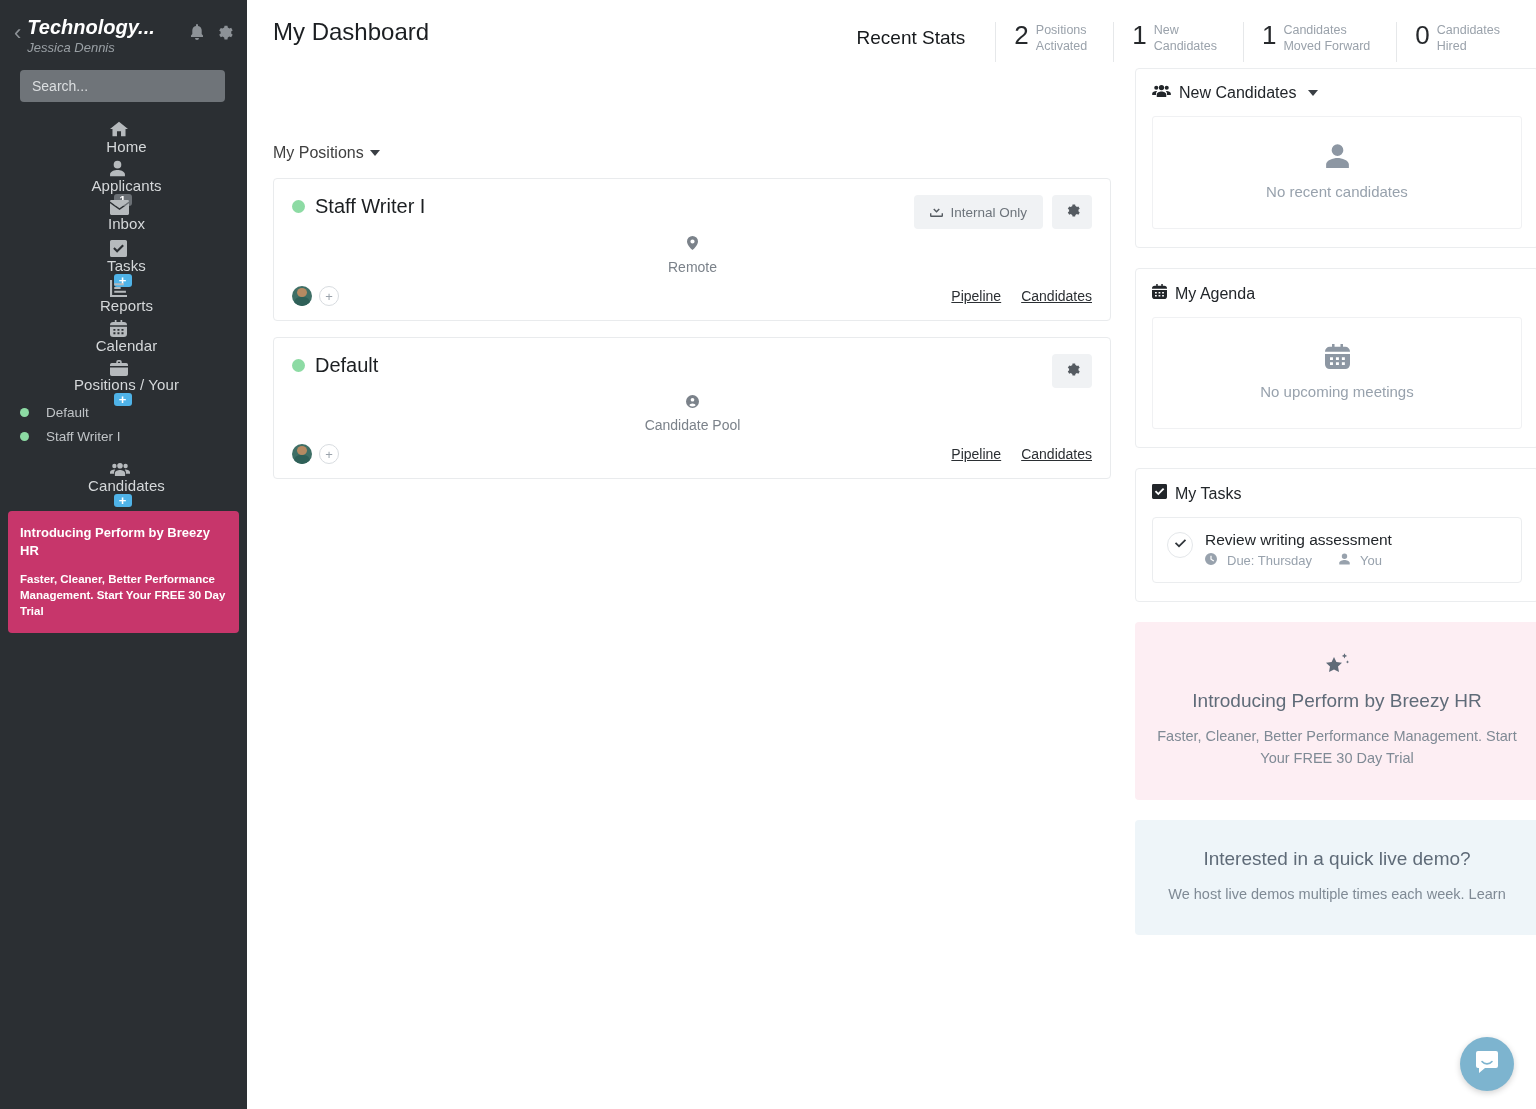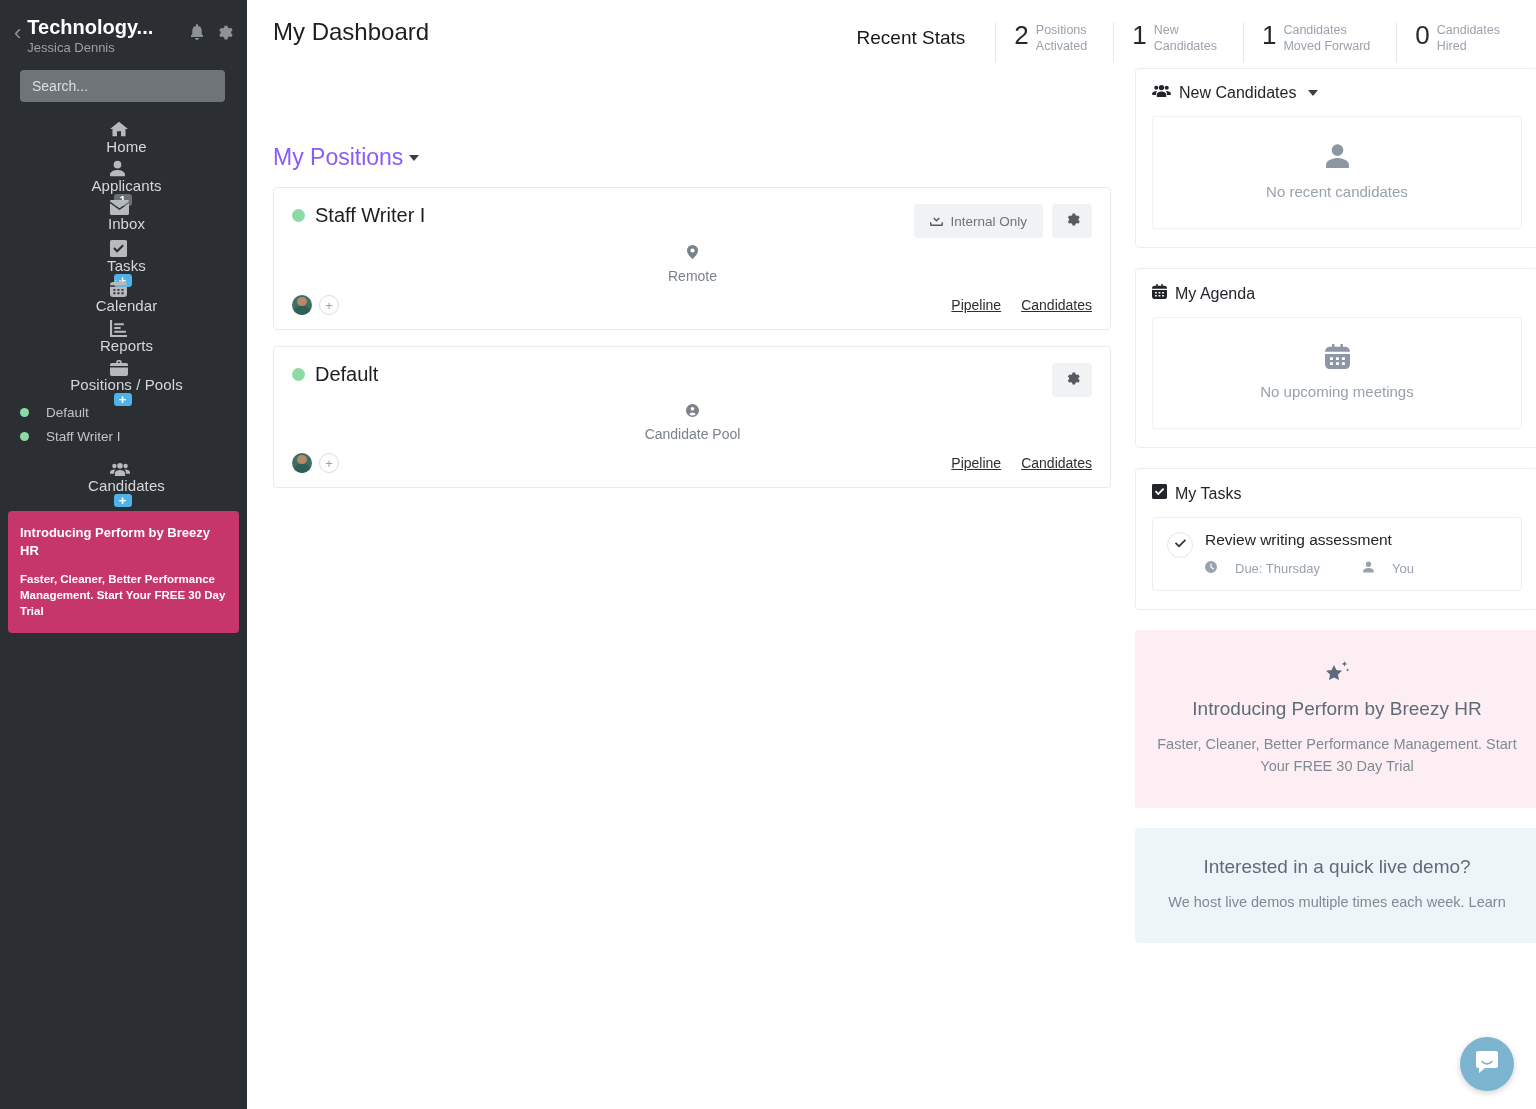--- a/index.html
+++ b/index.html
@@ -22,21 +22,21 @@
   .sb-top {
     display: flex; align-items: flex-start;
     padding: 14px 14px 0 14px;
     height: 62px;
   }
   .sb-back {
     color: #8d9297; font-size: 22px; line-height: 1;
     margin-top: 8px; margin-right: 6px; cursor: pointer;
     font-weight: 300;
   }
-  .sb-org { flex: 1; min-width: 0; padding-top: 2px; }
+  .sb-org { flex: 1; min-width: 0; padding-top: 2px; font-style: italic; }
   .sb-org-name {
     font-size: 20px; font-weight: bold; color: #ffffff;
     line-height: 1.15; white-space: nowrap; overflow: hidden;
   }
   .sb-org-user {
     font-size: 13px; color: #9aa0a5; margin-top: 1px;
   }
   .sb-top-icons { display: flex; gap: 11px; padding-top: 10px; }
   .sb-top-icons svg { fill: #8d9297; cursor: pointer; }
 
@@ -147,21 +147,21 @@
     white-space: nowrap; padding-top: 1px;
   }
 
   .content {
     display: flex; padding: 0 18px 0 26px; gap: 0;
   }
   .col-left { width: 838px; flex-shrink: 0; }
   .col-right { width: 404px; margin-left: 24px; flex-shrink: 0; }
 
   .section-head {
-    font-size: 23px; color: #8b5cf6;
+    font-size: 16px; color: #404040;
     margin: 76px 0 16px 0;
     display: inline-flex; align-items: center; cursor: pointer;
   }
   .caret {
     width: 0; height: 0; margin-left: 6px;
     border-left: 5px solid transparent;
     border-right: 5px solid transparent;
     border-top: 6px solid #3a3f44;
   }
 
@@ -268,22 +268,22 @@
   }
   .task-check {
     width: 26px; height: 26px; border-radius: 50%;
     border: 1px solid #e4e7ea;
     display: flex; align-items: center; justify-content: center;
     flex-shrink: 0; margin-top: 1px;
   }
   .task-check svg { fill: #31363b; }
   .task-title { font-size: 15.5px; color: #22262a; margin-top: 47px; }
   .task-meta {
-    display: flex; align-items: center; gap: 18px;
-    margin-top: 12px;
+    display: flex; align-items: center; gap: 10px;
+    margin-top: 4px;
     font-size: 13px; color: #98a2ad;
   }
   .task-meta svg { fill: #98a2ad; flex-shrink: 0; }
   .task-meta .sep { width: 7px; }
 
   .promo-card {
     background: #fdeef3;
     border-radius: 4px;
     padding: 28px 22px 30px 22px;
     text-align: center;
@@ -384,43 +384,43 @@
             <path d="M14.5 0h-13A1.5 1.5 0 0 0 0 1.5v13A1.5 1.5 0 0 0 1.5 16h13a1.5 1.5 0 0 0 1.5-1.5v-13A1.5 1.5 0 0 0 14.5 0zm-7.8 12L3 8.3l1.4-1.4 2.3 2.3 5-5L13.1 5.6z"></path>
           </svg>
       </span>
       <span class="sb-label">Tasks</span>
       <span class="sb-plus">+</span>
     </div>
 
     <div class="sb-item">
       <span class="sb-ico">
         <svg width="17" height="17" viewBox="0 0 16 16">
-            <path d="M4.5 0v1.8H3A3 3 0 0 0 0 4.8V5h16v-.2a3 3 0 0 0-3-3h-1.5V0h-1.6v1.8H6.1V0zM0 6.4V13a3 3 0 0 0 3 3h10a3 3 0 0 0 3-3V6.4zm3.2 2h1.9v1.8H3.2zm3.8 0h1.9v1.8H7zm3.8 0h1.9v1.8h-1.9zM3.2 11.6h1.9v1.8H3.2zm3.8 0h1.9v1.8H7zm3.8 0h1.9v1.8h-1.9z"></path>
-          </svg>
-      </span>
-      <span class="sb-label">Calendar</span>
-    </div>
-
-    <div class="sb-item">
-      <span class="sb-ico">
-        <svg width="17" height="17" viewBox="0 0 16 16">
             <path d="M0 0h2v14h14v2H0z"></path>
             <path d="M4 3h9v2H4zM4 6.5h6v2H4zM4 10h11v2H4z"></path>
           </svg>
       </span>
       <span class="sb-label">Reports</span>
     </div>
 
     <div class="sb-item">
       <span class="sb-ico">
+        <svg width="17" height="17" viewBox="0 0 16 16">
+            <path d="M4.5 0v1.8H3A3 3 0 0 0 0 4.8V5h16v-.2a3 3 0 0 0-3-3h-1.5V0h-1.6v1.8H6.1V0zM0 6.4V13a3 3 0 0 0 3 3h10a3 3 0 0 0 3-3V6.4zm3.2 2h1.9v1.8H3.2zm3.8 0h1.9v1.8H7zm3.8 0h1.9v1.8h-1.9zM3.2 11.6h1.9v1.8H3.2zm3.8 0h1.9v1.8H7zm3.8 0h1.9v1.8h-1.9z"></path>
+          </svg>
+      </span>
+      <span class="sb-label">Calendar</span>
+    </div>
+
+    <div class="sb-item">
+      <span class="sb-ico">
         <svg width="18" height="16" viewBox="0 0 18 16">
             <path d="M6.3 1.8V3H1.8A1.8 1.8 0 0 0 0 4.8V6h18V4.8A1.8 1.8 0 0 0 16.2 3h-4.5V1.8A1.8 1.8 0 0 0 9.9 0H8.1a1.8 1.8 0 0 0-1.8 1.8zm1.6 0h2.2V3H7.9zM0 7.4v6.8A1.8 1.8 0 0 0 1.8 16h14.4a1.8 1.8 0 0 0 1.8-1.8V7.4z"></path>
           </svg>
       </span>
-      <span class="sb-label">Positions / Pools</span>
+      <span class="sb-label">Positions / Your</span>
       <span class="sb-plus">+</span>
     </div>
 
     <div class="sb-sub">
       <span class="sb-dot"></span>
       <span class="sb-sub-label">Default</span>
     </div>
     <div class="sb-sub">
       <span class="sb-dot"></span>
       <span class="sb-sub-label">Staff Writer I</span>

